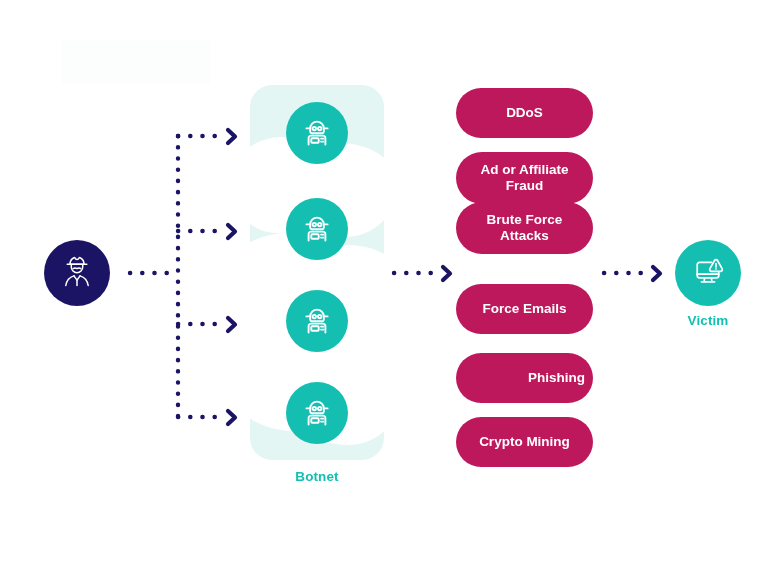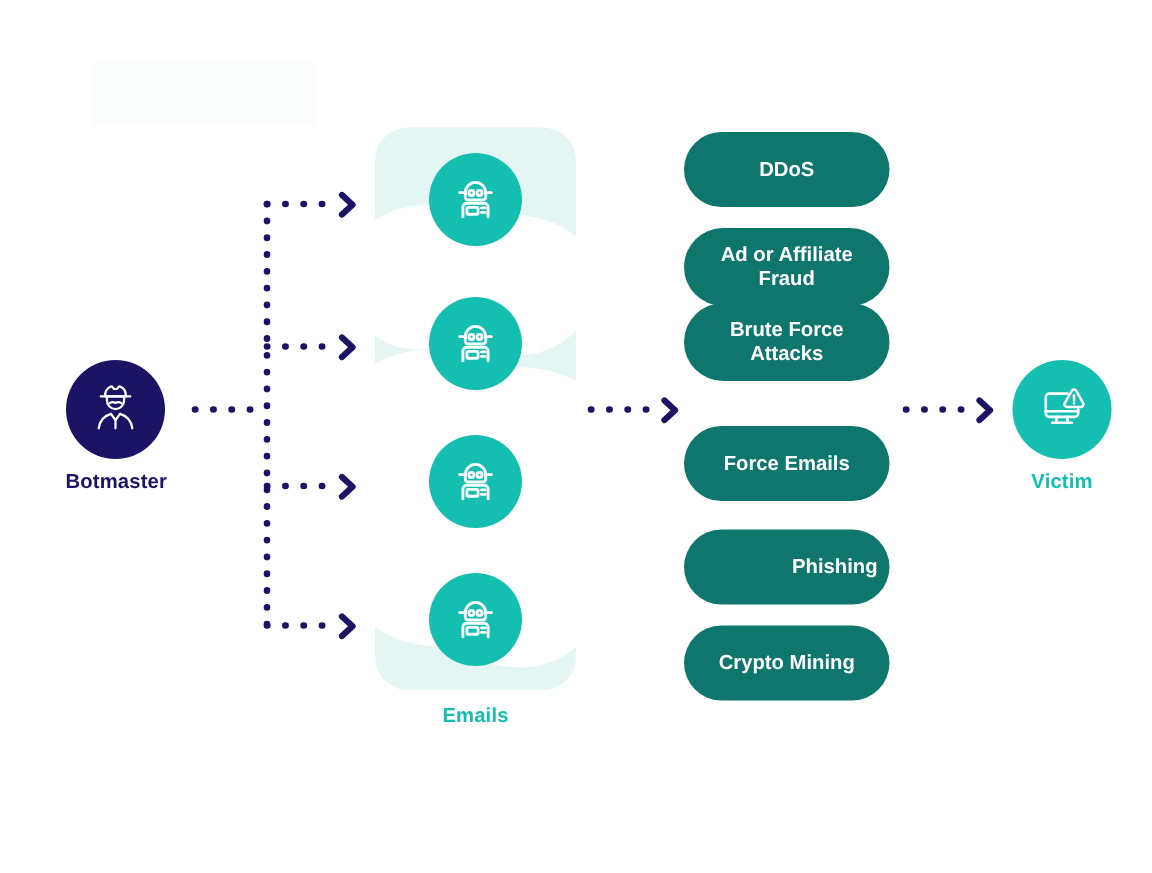--- a/index.html
+++ b/index.html
@@ -48,21 +48,21 @@
     width:62px;height:62px;background:#14bfb2;
     left:36px;
   }
   #botnet-label{
     left:248px;top:469px;width:138px;color:#14bfb2;
   }
 
   
   .pill{
     position:absolute;left:456px;width:137px;
-    background:#0f766e;border-radius:26px;
+    background:#be185d;border-radius:26px;
     display:flex;align-items:center;justify-content:center;
     color:#ffffff;font-weight:bold;font-size:13.5px;
     line-height:16px;text-align:center;
     box-sizing:border-box;padding:12px 8px;
   }
 
   
   #victim-circle{
     left:675px;top:240px;width:66px;height:66px;
     background:#14bfb2;
@@ -153,37 +153,36 @@
           <line x1="26.8" y1="15.4" x2="30.6" y2="15.4"></line>
           <path d="M11.6 31.6 v-6.6 a2.4 2.4 0 0 1 2.4 -2.4 h12 a2.4 2.4 0 0 1 2.4 2.4 v6.6"></path>
           <rect x="14.3" y="25.2" width="7.4" height="4.6" rx="0.8"></rect>
           <line x1="24.0" y1="25.6" x2="26.4" y2="25.6"></line>
           <line x1="24.0" y1="28.6" x2="26.4" y2="28.6"></line>
         </g>
       </svg>
     </div>
   </div>
 
-  <div class="node-label" id="botnet-label">Emails</div>
+  <div class="node-label" id="botnet-label">Botnet</div>
 
   <div class="circle" id="botmaster-circle">
     <svg width="42" height="42" viewBox="0 0 42 42">
       <g fill="none" stroke="#ffffff" stroke-width="1.5" stroke-linecap="round" stroke-linejoin="round">
         <path d="M14.0 12.3 c0 -3.3 1.6 -5.6 3.9 -6.6 c0.6 -0.3 1.0 0.0 1.2 0.5 c0.3 0.8 1.0 1.2 1.9 1.2 c0.9 0 1.6 -0.4 1.9 -1.2 c0.2 -0.5 0.6 -0.8 1.2 -0.5 c2.3 1.0 3.9 3.3 3.9 6.6 z"></path>
         <path d="M11.2 12.3 h19.6"></path>
         <path d="M15.3 13.0 v2.0 a5.7 5.7 0 0 0 11.4 0 v-2.0"></path>
         <path d="M17.2 16.6 c1.3 -0.7 2.4 -0.7 3.8 0 c1.4 -0.7 2.5 -0.7 3.8 0"></path>
         <path d="M9.8 33.5 c0.8 -5.2 4.0 -8.4 8.2 -9.6"></path>
         <path d="M32.2 33.5 c-0.8 -5.2 -4.0 -8.4 -8.2 -9.6"></path>
         <path d="M18.0 23.9 l3.0 4.2 l3.0 -4.2"></path>
         <path d="M21.0 28.1 v5.4"></path>
       </g>
     </svg>
   </div>
-  <div class="node-label" id="botmaster-label">Botmaster</div>
 
   <div class="circle" id="victim-circle">
     <svg width="42" height="42" viewBox="0 0 42 42">
       <g fill="none" stroke="#ffffff" stroke-width="1.7" stroke-linecap="round" stroke-linejoin="round">
         <path d="M24.6 10.4 h-12.1 a2.3 2.3 0 0 0 -2.3 2.3 v10.9 a2.3 2.3 0 0 0 2.3 2.3 h17.0 a2.3 2.3 0 0 0 2.3 -2.3 v-3.0"></path>
         <line x1="10.2" y1="22.2" x2="31.8" y2="22.2"></line>
         <path d="M17.6 25.9 l-0.5 3.6"></path>
         <path d="M24.4 25.9 l0.5 3.6"></path>
         <line x1="14.4" y1="29.8" x2="27.6" y2="29.8"></line>
         <path d="M29.0 7.6 a1.7 1.7 0 0 1 1.5 0.9 l4.6 8.2 a1.7 1.7 0 0 1 -1.5 2.6 h-9.2 a1.7 1.7 0 0 1 -1.5 -2.6 l4.6 -8.2 a1.7 1.7 0 0 1 1.5 -0.9 z"></path>

